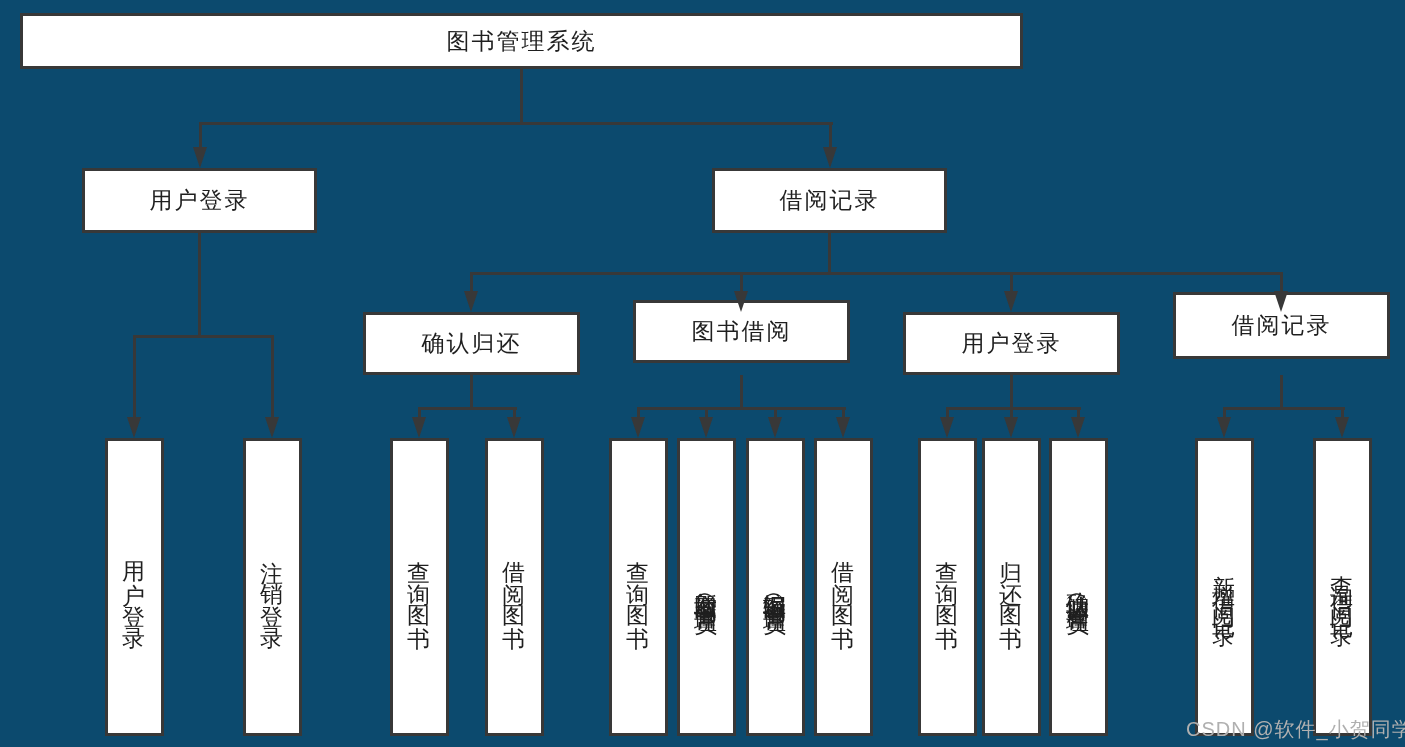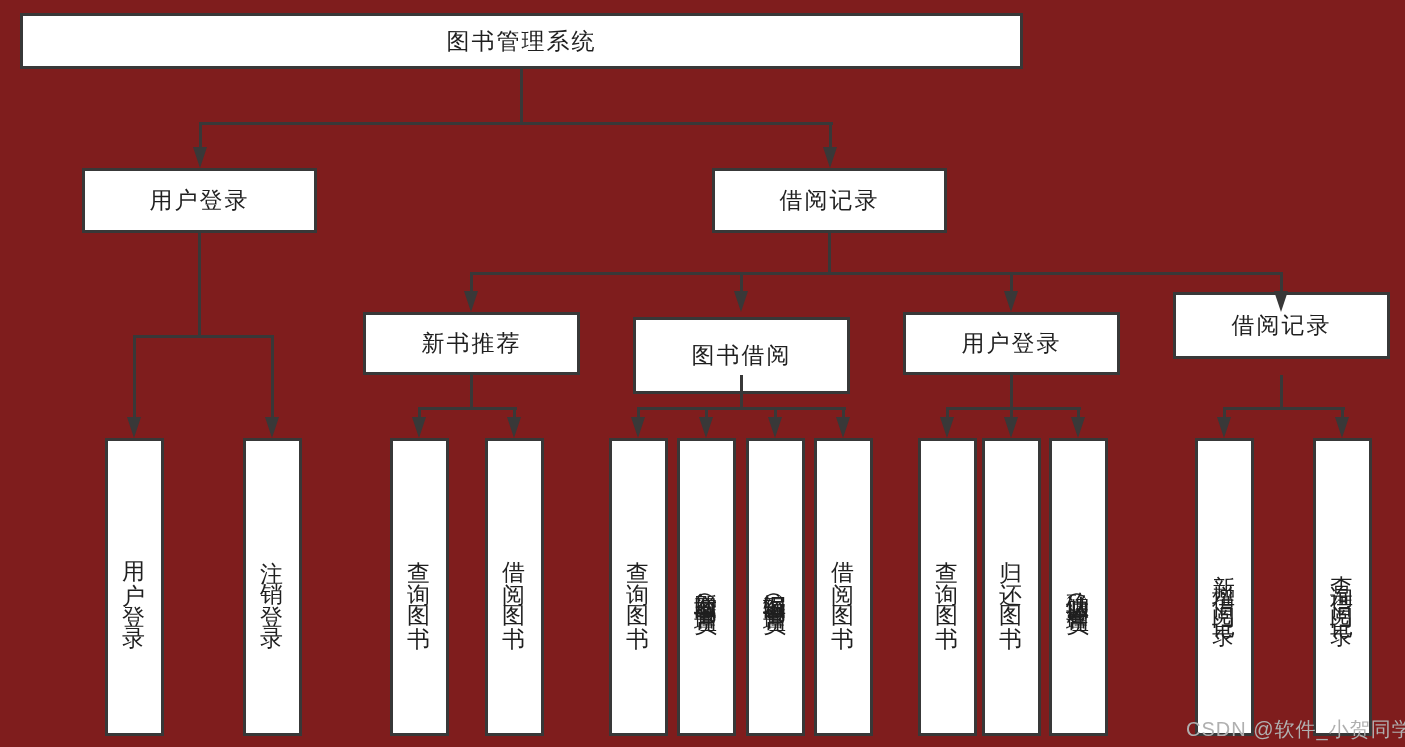--- a/index.html
+++ b/index.html
@@ -1,20 +1,20 @@
 <!DOCTYPE html>
 <html><head>
 <meta charset="utf-8">
 <style>
   html, body { margin: 0; padding: 0; background: #ffffff; }
   .canvas {
     position: relative;
     width: 1405px;
     height: 747px;
-    background: #7f1d1d;
+    background: #0c4a6e;
     overflow: hidden;
     font-family: "Liberation Sans", sans-serif;
   }
   .box {
     position: absolute;
     border: 3px solid #383838;
     background: #ffffff;
     box-sizing: border-box;
     display: flex;
     align-items: center;
@@ -59,23 +59,23 @@
   </div>
 
   <div class="box" style="left:82px; top:168px; width:235px; height:65px;">
     <span class="hlabel">用户登录</span>
   </div>
   <div class="box" style="left:712px; top:168px; width:235px; height:65px;">
     <span class="hlabel">借阅记录</span>
   </div>
 
   <div class="box" style="left:363px; top:312px; width:217px; height:63px;">
-    <span class="hlabel">新书推荐</span>
+    <span class="hlabel">确认归还</span>
   </div>
-  <div class="box" style="left:633px; top:317px; width:217px; height:77px;">
+  <div class="box" style="left:633px; top:300px; width:217px; height:63px;">
     <span class="hlabel">图书借阅</span>
   </div>
   <div class="box" style="left:903px; top:312px; width:217px; height:63px;">
     <span class="hlabel">用户登录</span>
   </div>
   <div class="box" style="left:1173px; top:292px; width:217px; height:67px;">
     <span class="hlabel">借阅记录</span>
   </div>
 
   <div class="box" style="left:105px; top:438px; width:59px; height:298px;">

